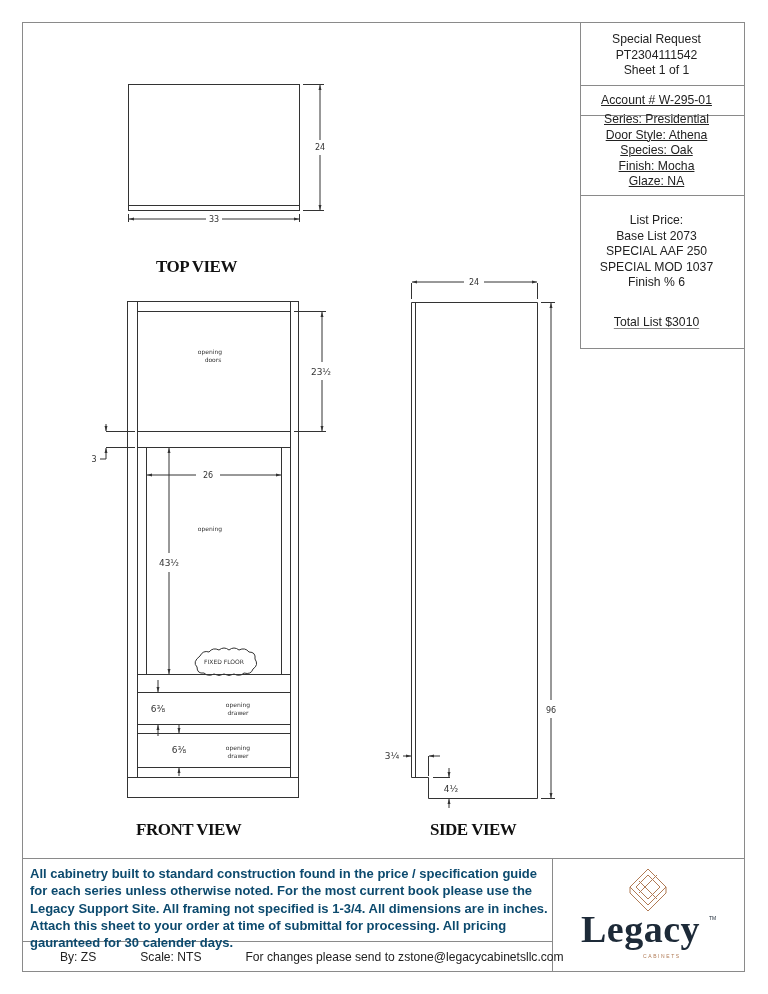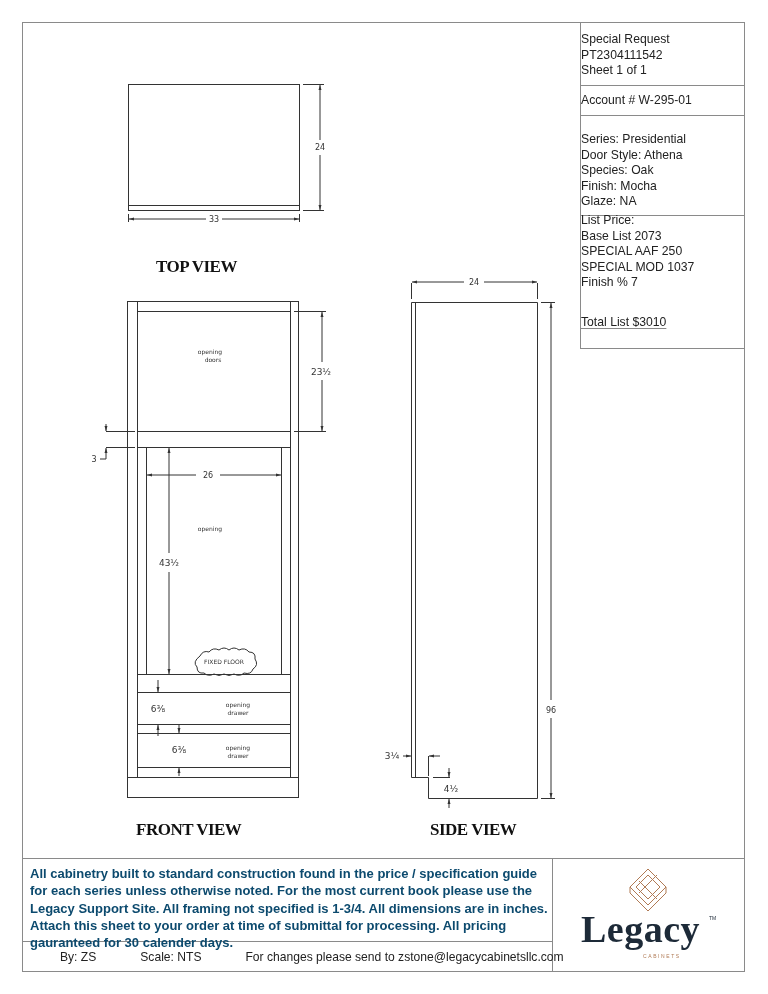--- a/index.html
+++ b/index.html
@@ -1,21 +1,21 @@
 <!DOCTYPE html>
 <html><head>
 <meta charset="utf-8">
 <style>
   html, body { margin: 0; padding: 0; background: #ffffff; }
   body { width: 768px; height: 994px; position: relative; overflow: hidden; font-family: "Liberation Sans", sans-serif; color: #222; }
   .sheet { position: absolute; left: 22px; top: 22px; width: 723px; height: 950px; border: 1px solid #8a8a8a; box-sizing: border-box; }
   .hline { position: absolute; height: 0; border-top: 1px solid #8a8a8a; }
   .vline { position: absolute; width: 0; border-left: 1px solid #8a8a8a; }
   .info-panel { position: absolute; left: 580px; top: 22px; width: 165px; height: 327px; border-left: 1px solid #8a8a8a; border-bottom: 1px solid #8a8a8a; box-sizing: border-box; }
-  .info-sec { position: absolute; left: 0; right: 0; text-align: left; padding-right: 13px; font-size: 12.2px; line-height: 15.5px; color: #222; }
+  .info-sec { position: absolute; left: 0; right: 0; text-align: center; padding-right: 13px; font-size: 12.2px; line-height: 15.5px; color: #222; }
   .info-sec.sep { border-bottom: 1px solid #8a8a8a; }
   .total { text-decoration: underline; text-decoration-color: #888; text-underline-offset: 2px; }
   .drawing { position: absolute; left: 0; top: 0; width: 768px; height: 994px; }
   .view-title { position: absolute; font-family: "Liberation Serif", serif; font-weight: bold; font-size: 17px; letter-spacing: -0.5px; color: #111; }
   .note { position: absolute; left: 30px; top: 865px; width: 520px; font-size: 13px; line-height: 17.3px; color: #0c4a6e; font-weight: bold; }
   .footer-row { position: absolute; left: 30px; top: 950px; font-size: 12.1px; color: #222; white-space: pre; }
   .footer-row span { margin-right: 14px; margin-left: 30px; }
   .logo-area { position: absolute; left: 553px; top: 859px; width: 192px; height: 113px; }
   .logo-word { position: absolute; left: 28px; top: 48px; font-family: Liberation Serif, serif; font-size: 38px; font-weight: bold; color: #1d2a38; letter-spacing: 0.5px; }
   .logo-tm { position: absolute; left: 156px; top: 56px; font-size: 5px; color: #1d2a38; }
@@ -26,36 +26,36 @@
 <body>
 
 <div class="sheet"></div>
 
 <div class="info-panel">
   <div class="info-sec sep" style="top:0; height:64px; padding-top:10px; box-sizing:border-box;">
     <div>Special Request</div>
     <div>PT2304111542</div>
     <div>Sheet 1 of 1</div>
   </div>
-  <div class="info-sec sep" style="top:64px; height:30px; padding-top:7px; box-sizing:border-box;">
+  <div class="info-sec sep" style="top:64px; height:30px; padding-top:7px; box-sizing:border-box;text-decoration:underline;">
     <div>Account # W-295-01</div>
   </div>
-  <div class="info-sec sep" style="top:103px; height:91px; padding-top:7px; box-sizing:border-box;">
+  <div class="info-sec sep" style="top:83px; height:91px; padding-top:7px; box-sizing:border-box;text-decoration:underline;">
     <div>Series: Presidential</div>
     <div>Door Style: Athena</div>
     <div>Species: Oak</div>
     <div>Finish: Mocha</div>
     <div>Glaze: NA</div>
   </div>
   <div class="info-sec" style="top:185px; height:142px; padding-top:6px; box-sizing:border-box;">
     <div>List Price:</div>
     <div>Base List 2073</div>
     <div>SPECIAL AAF 250</div>
     <div>SPECIAL MOD 1037</div>
-    <div>Finish % 7</div>
+    <div>Finish % 6</div>
     <div style="height:24px;"></div>
     <div class="total">Total List $3010</div>
   </div>
 </div>
 
 <svg class="drawing" width="768" height="994" viewBox="0 0 768 994">
   <defs>
     <marker id="arr" viewBox="0 0 10 10" refX="10" refY="5" markerWidth="5" markerHeight="5" orient="auto-start-reverse">
       <path d="M0,2 L10,5 L0,8 z" fill="#333"></path>
     </marker>

